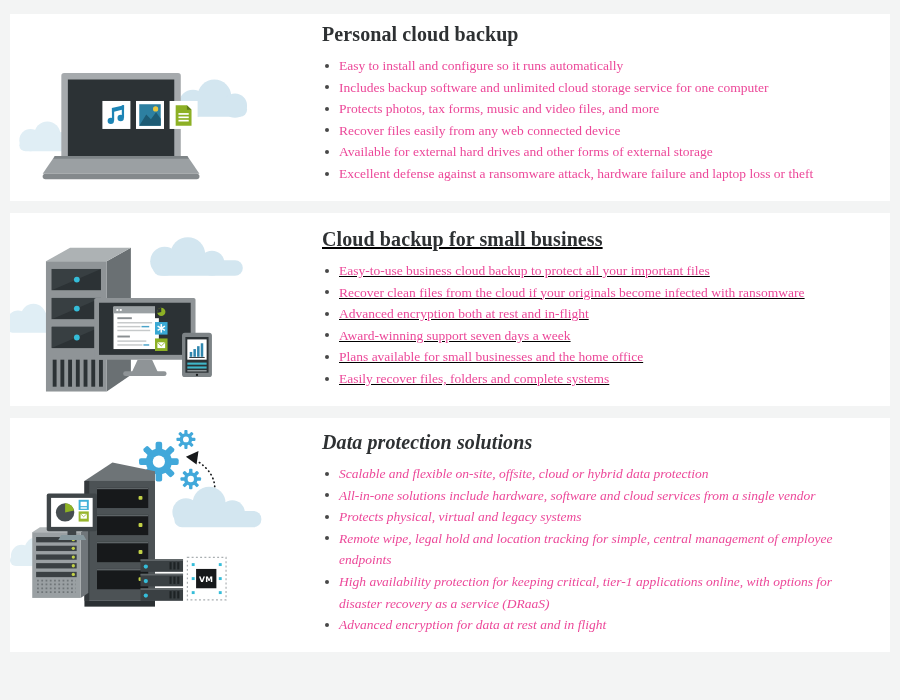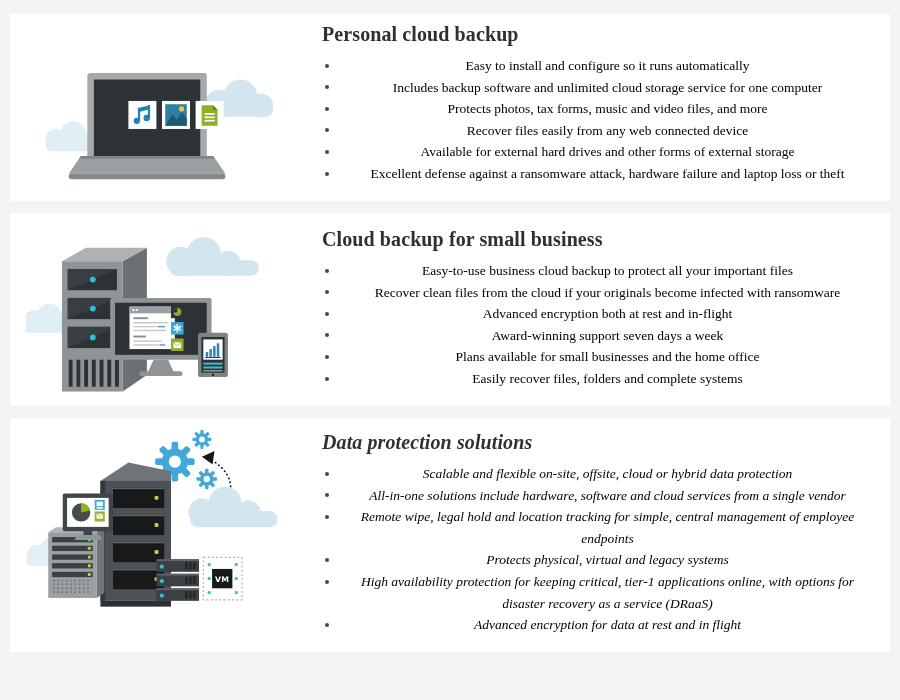--- a/index.html
+++ b/index.html
@@ -20,51 +20,50 @@
     gap: 12px;
   }
   .card {
     background: #ffffff;
     display: flex;
     flex: 0 0 auto;
   }
   .illustration {
     flex: 0 0 306px;
     display: flex;
-    justify-content: flex-end;
+    justify-content: flex-start;
     align-items: center;
   }
   .card-2 .illustration { align-items: flex-end; }
   .card-3 .illustration { align-items: flex-start; }
   .card-3 .illustration svg { margin-top: 4px; }
   .content {
     flex: 1 1 auto;
     padding: 9px 14px 16px 6px;
   }
-  .card-2 .content { padding-top: 15px; }
+  .card-2 .content { padding-top: 15px; text-decoration: underline; }
   .card-3 .content { padding-top: 13px; font-style: italic; }
   h2.section-title {
     margin: 0 0 9px 0;
     font-size: 20px;
     font-weight: 600;
     color: #2e3133;
     letter-spacing: 0.1px;
   }
   ul.bullets {
     list-style: none;
     margin: 0;
     padding: 0;
   }
   ul.bullets li {
     position: relative;
     padding-left: 17px;
     font-size: 13.5px;
     line-height: 21.6px;
-    color: #000000;
-    text-align: center;
+    color: #ec4899;
   }
   ul.bullets li::before {
     content: "";
     position: absolute;
     left: 3px;
     top: 8.6px;
     width: 4px;
     height: 4px;
     border-radius: 50%;
     background: #484848;
@@ -414,21 +413,21 @@
           <rect x="192.5" y="152" width="21" height="20" fill="#17191b"></rect>
           <text x="203" y="165.5" text-anchor="middle" font-family="DejaVu Sans, sans-serif" font-size="8" font-weight="bold" letter-spacing="0.5" fill="#ffffff">VM</text>
         </g>
       </svg>
     </figure>
     <div class="content">
       <h2 class="section-title">Data protection solutions</h2>
       <ul class="bullets">
         <li>Scalable and flexible on-site, offsite, cloud or hybrid data protection</li>
         <li>All-in-one solutions include hardware, software and cloud services from a single vendor</li>
+        <li>Protects physical, virtual and legacy systems</li>
         <li>Remote wipe, legal hold and location tracking for simple, central management of employee endpoints</li>
-        <li>Protects physical, virtual and legacy systems</li>
         <li>High availability protection for keeping critical, tier-1 applications online, with options for disaster recovery as a service (DRaaS)</li>
         <li>Advanced encryption for data at rest and in flight</li>
       </ul>
     </div>
   </section>
 
 </div>
 
 </body></html>

